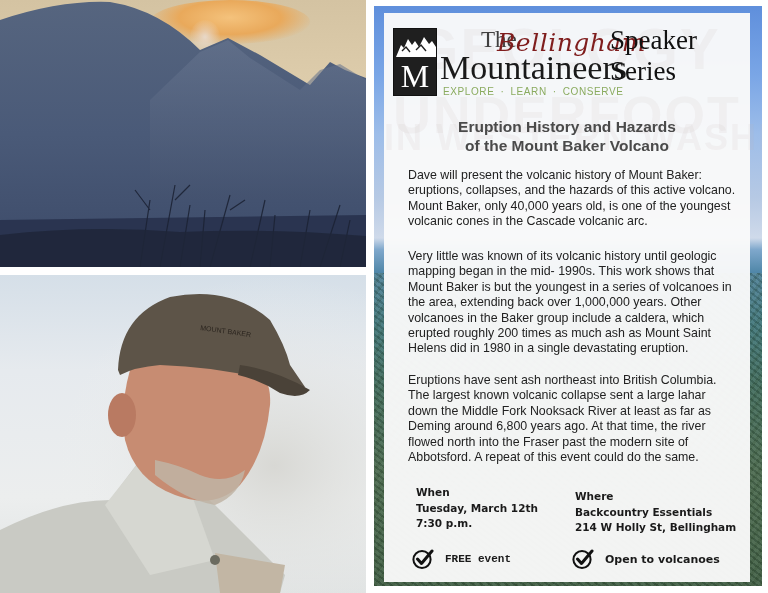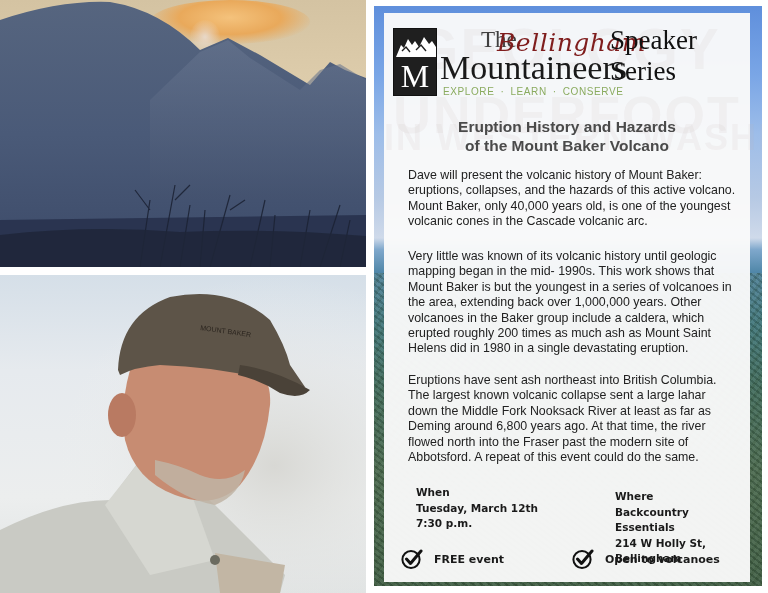--- a/index.html
+++ b/index.html
@@ -104,25 +104,25 @@
     .para {
       position: absolute; left: 24px; width: 330px;
       font-size: 12.4px; color: #222; line-height: 15.4px;
     }
     .p1 { top: 155px; }
     .p2 { top: 236px; }
     .p3 { top: 360px; }
 
     .info-col { position: absolute; font-family: "DejaVu Sans", sans-serif; font-weight: bold; color: #1a1a1a; font-size: 10.5px; line-height: 15.5px; }
     .when { left: 32px; top: 472px; }
-    .where { left: 191px; top: 476px; margin-left: 40px; }
+    .where { left: 191px; top: 476px; }
 
     .badge { position: absolute; display: flex; align-items: center; font-family: "DejaVu Sans", sans-serif; font-weight: bold; color: #1a1a1a; font-size: 11px; }
     .badge svg { margin-right: 11px; }
-    .badge-free { left: 17px; top: 535px; }
+    .badge-free { left: 28px; top: 535px; font-family: Liberation Mono, monospace; }
     .badge-open { left: 188px; top: 535px; }
   </style>
 </head>
 <body>
 
 <div class="photo photo-volcano">
   <div class="sky"></div>
   <div class="plume"></div>
   <div class="plume2"></div>
   <svg width="366" height="267" viewBox="0 0 366 267">

